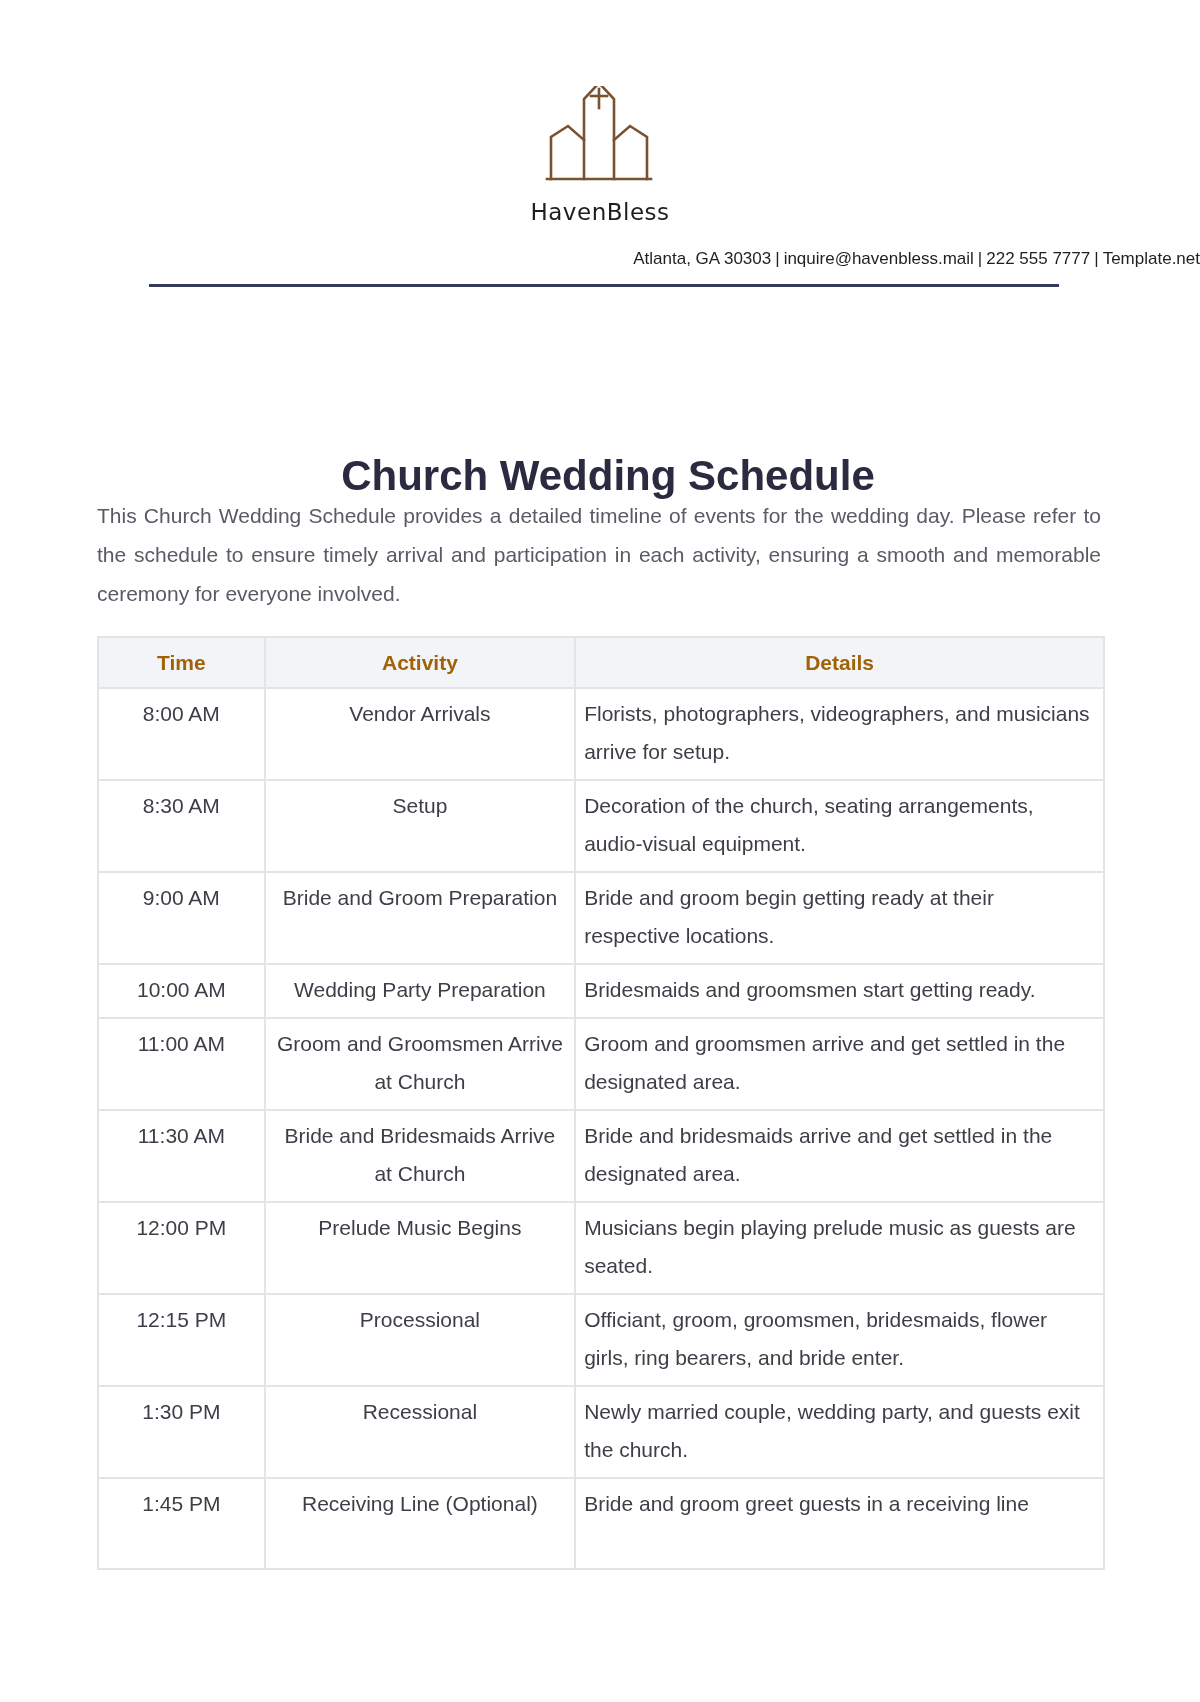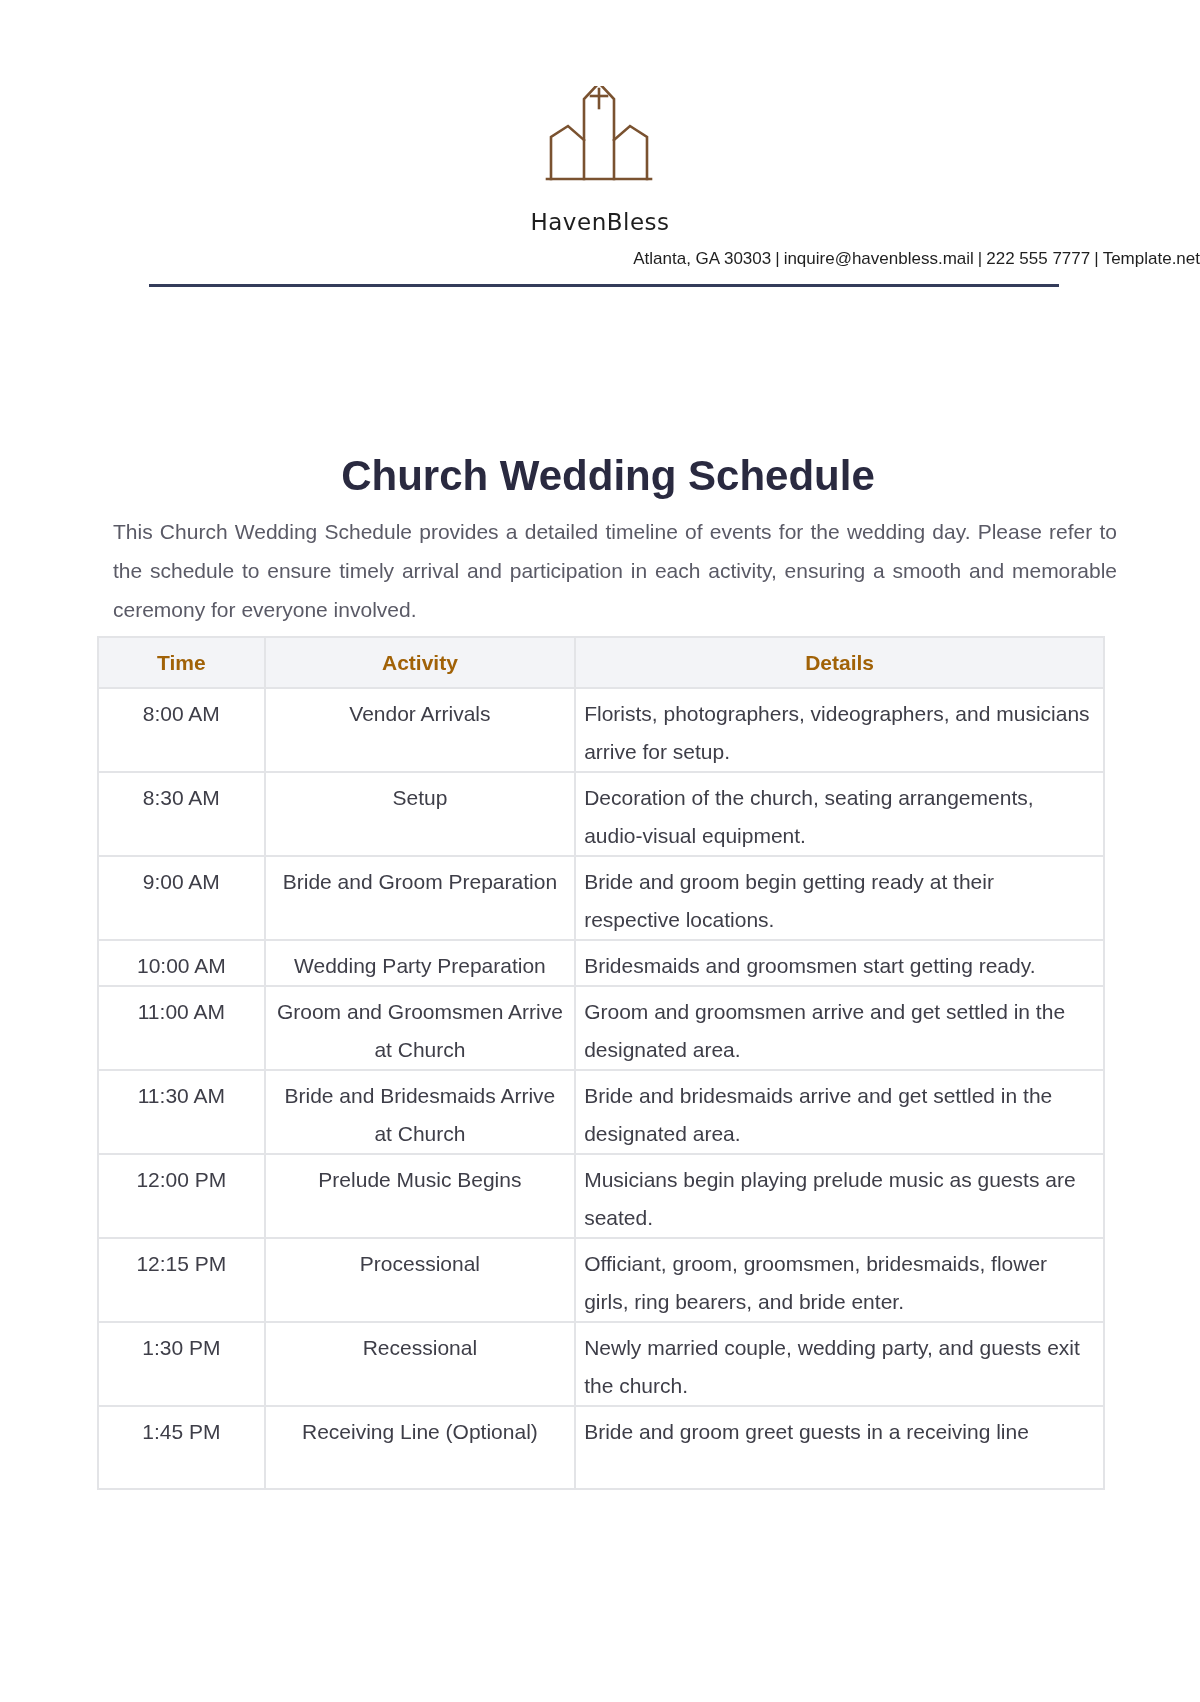--- a/index.html
+++ b/index.html
@@ -21,21 +21,21 @@
       width: 1200px;
       top: 86px;
       display: flex;
       flex-direction: column;
       align-items: center;
     }
     .logo svg {
       display: block;
     }
     .brand-name {
-      margin-top: 12px;
+      margin-top: 2px;
       font-family: "DejaVu Sans", sans-serif;
       font-size: 23px;
       letter-spacing: 0.5px;
       color: #1e1e1e;
       line-height: 28px;
     }
     .contact {
       position: absolute;
       top: 249px;
       left: 0;
@@ -72,21 +72,21 @@
     }
     .intro {
       position: absolute;
       top: 496px;
       left: 97px;
       width: 1004px;
       font-size: 21px;
       line-height: 39px;
       color: #5a5a66;
       text-align: justify;
-      margin: 16px;
+      margin: 0;
     }
     table.schedule {
       position: absolute;
       top: 636px;
       left: 97px;
       width: 1008px;
       border-collapse: collapse;
       font-size: 21px;
       color: #3e3e48;
     }
@@ -99,21 +99,21 @@
     table.schedule th {
       background: #f3f4f7;
       color: #a16207;
       font-weight: bold;
       text-align: center;
       height: 49px;
       padding: 0;
       vertical-align: middle;
     }
     table.schedule td {
-      padding: 6px 8px 0 8px;
+      padding: 6px 8px 8px 8px;
       height: 75px;
     }
     table.schedule td.c-time,
     table.schedule td.c-act {
       text-align: center;
     }
     table.schedule td.c-det {
       text-align: left;
     }
     table.schedule tr.short td {

